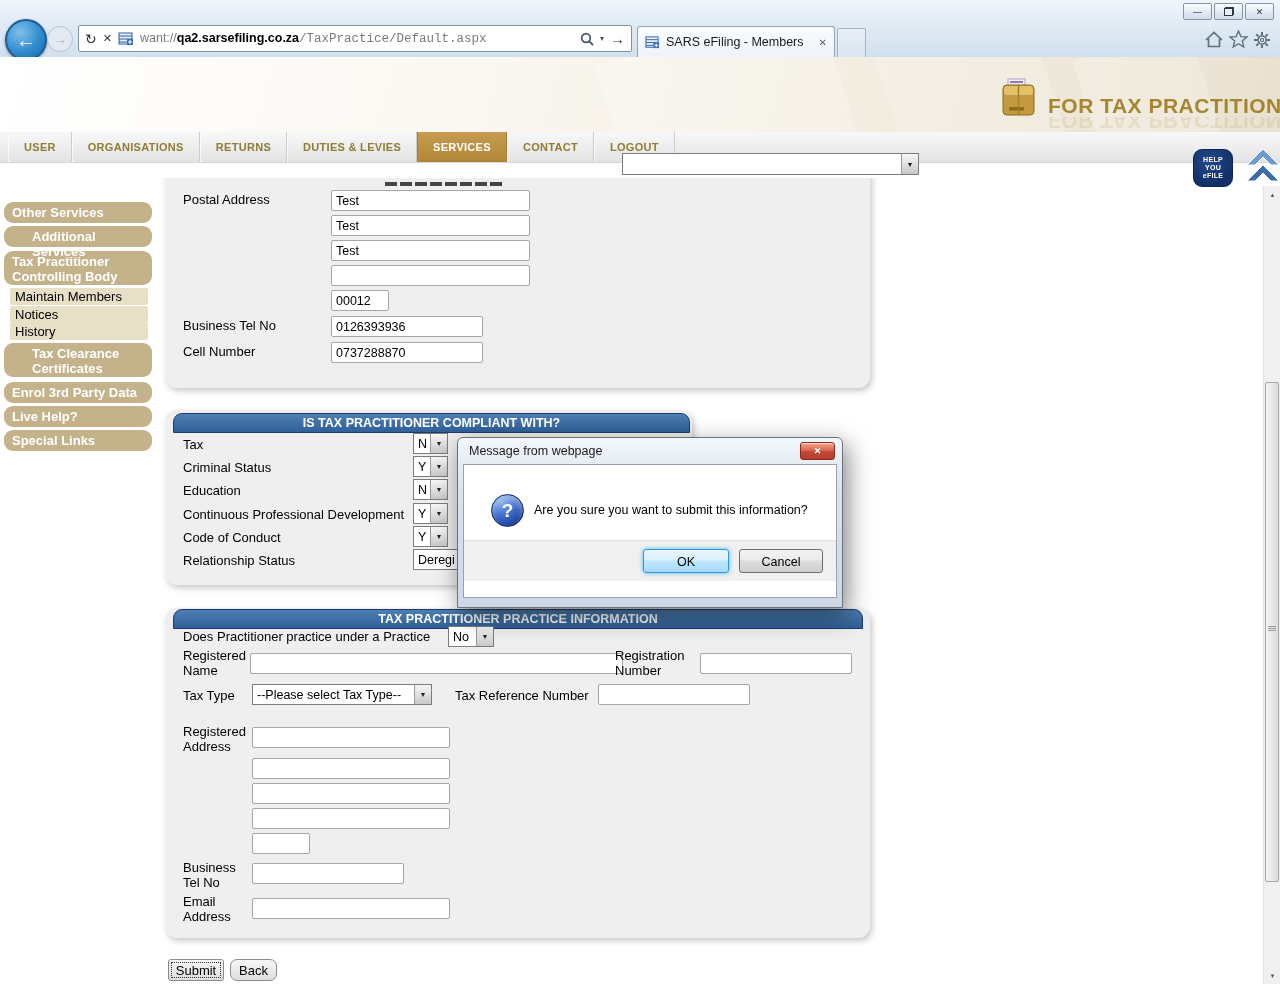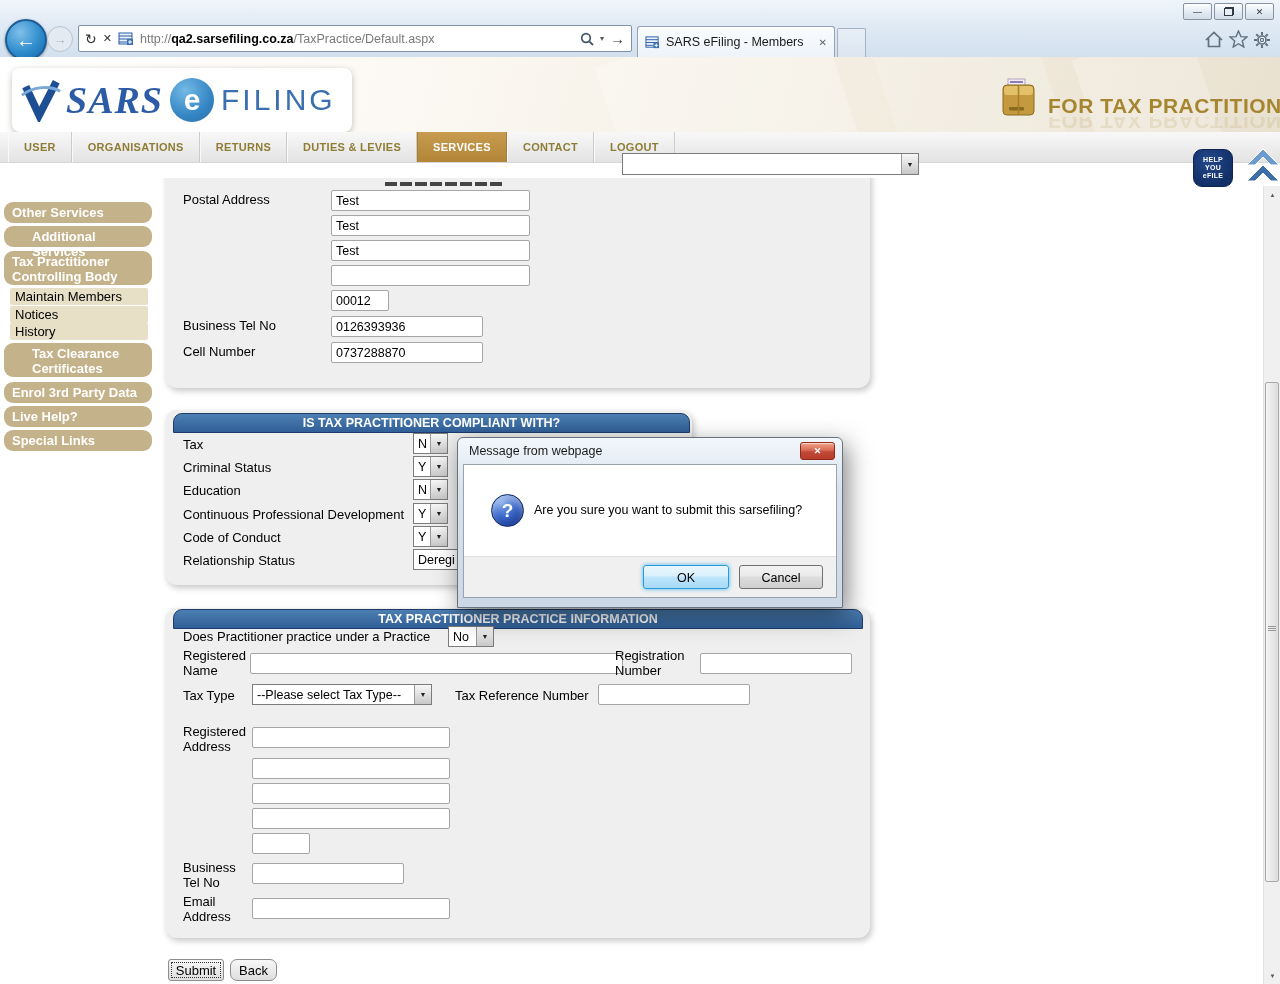--- a/index.html
+++ b/index.html
@@ -76,21 +76,21 @@
     border:1px solid #a8a8a8;border-radius:2px;box-sizing:border-box;}
   .grip{height:1px;background:#9a9a9a;margin:1px 2px;}
 
   
   .dlg{position:absolute;left:457px;top:259px;width:386px;height:171px;z-index:50;
     border:1px solid #69727d;border-radius:6px 6px 0 0;
     background:linear-gradient(#f2f7fb,#d9e3ee 30%,#ccd8e6);
     box-shadow:4px 8px 24px rgba(0,0,0,.5);box-sizing:border-box;}
   .dlg-client{position:absolute;left:5px;top:26px;width:374px;height:134px;background:#fff;
     border:1px solid #98a2ad;box-sizing:border-box;}
-  .dlg-footer{position:absolute;left:0;bottom:0;width:100%;height:41px;background:#f0f0f0;
+  .dlg-footer{position:absolute;left:0;bottom:16px;width:100%;height:41px;background:#f0f0f0;
     border-top:1px solid #dfdfdf;box-sizing:border-box;}
   .dlg-btn{position:absolute;height:24px;border-radius:3px;font-size:12.5px;text-align:center;
     line-height:22px;box-sizing:border-box;}
   .dlg-btn.ok{border:1px solid #2a9bd8;background:linear-gradient(#eaf6fd,#d9f0fc 45%,#bee6fd 50%,#a7d9f5);
     box-shadow:0 0 4px rgba(60,180,240,.95);}
   .dlg-btn.cancel{border:1px solid #707070;background:linear-gradient(#f2f2f2,#ebebeb 45%,#dddddd 50%,#cfcfcf);}
   .qicon{position:absolute;width:33px;height:33px;border-radius:50%;border:1px solid #0f2a66;
     background:radial-gradient(circle at 32% 26%,#7da7e8,#3a67c9 45%,#1c3e96 78%,#14307c);
     color:#fff;font-weight:bold;font-size:19px;display:flex;align-items:center;justify-content:center;
     box-shadow:inset 0 5px 7px rgba(255,255,255,.45);box-sizing:border-box;}
@@ -142,21 +142,21 @@
       <svg width="16" height="16" viewBox="0 0 16 16">
         <rect x="1" y="2" width="13" height="11" fill="#eaf1fa" stroke="#2b5ca5"></rect>
         <line x1="1" y1="5" x2="14" y2="5" stroke="#2b5ca5"></line>
         <line x1="1" y1="8" x2="14" y2="8" stroke="#2b5ca5"></line>
         <line x1="1" y1="11" x2="14" y2="11" stroke="#2b5ca5"></line>
         <rect x="9" y="8" width="6" height="6" fill="#3a6fb0"></rect>
         <line x1="10" y1="11" x2="14" y2="11" stroke="#fff"></line>
           <line x1="12" y1="9" x2="12" y2="13" stroke="#fff"></line>
       </svg>
       <span class="urltxt">
-        <span style="color:#7a7a7a;">http://</span><span style="color:#000;font-weight:bold;">qa2.sarsefiling.co.za</span><span style="color:#7a7a7a;">/TaxPractice/Default.aspx</span>
+        <span style="color:#7a7a7a;">want://</span><span style="color:#000;font-weight:bold;">qa2.sarsefiling.co.za</span><span style="color:#7a7a7a;font-family:Liberation Mono, monospace;">/TaxPractice/Default.aspx</span>
       </span>
       <svg width="14" height="14" viewBox="0 0 14 14">
         <circle cx="6" cy="6" r="4.3" fill="none" stroke="#44566a" stroke-width="1.7"></circle>
         <line x1="9.3" y1="9.3" x2="13" y2="13" stroke="#44566a" stroke-width="1.9"></line>
       </svg>
       <span style="font-size:8px;color:#555;">▾</span>
       <span style="font-size:15px;color:#333;">→</span>
     </div>
 
     <div class="tab">
@@ -194,29 +194,20 @@
       <circle cx="9" cy="9" r="4" fill="#fff" stroke="#5f707f" stroke-width="1.7"></circle>
       <circle cx="9" cy="9" r="1.6" fill="none" stroke="#5f707f" stroke-width="1.3"></circle>
     </svg>
   </div>
 
   <div class="brand">
     <div class="streak" style="left:620px;top:-30px;width:230px;height:200px;opacity:.5;"></div>
     <div class="streak" style="left:900px;top:-40px;width:160px;height:220px;opacity:.35;"></div>
     <div class="streak" style="left:1100px;top:-20px;width:120px;height:200px;opacity:.45;"></div>
 
-    <div class="logo">
-      <svg width="42" height="44" viewBox="0 0 44 44">
-        <path d="M6 8 L20 38 L38 3" fill="none" stroke="#1d4e94" stroke-width="8"></path>
-        <path d="M2 17 C14 7,33 7,42 13" fill="none" stroke="#7aa8d8" stroke-width="3"></path>
-      </svg>
-      <span class="logo-sars">SARS</span>
-      <span class="logo-e">e</span>
-      <span class="logo-filing">FILING</span>
-    </div>
 
     <svg class="abs" style="left:996px;top:18px;" width="46" height="50" viewBox="0 0 46 50">
       <rect x="12" y="4" width="17" height="10" fill="#f2edf6" stroke="#b0a4c0"></rect>
       <line x1="14" y1="7" x2="27" y2="7" stroke="#8f7bb5" stroke-width="2"></line>
       <rect x="7" y="10" width="31" height="30" rx="4" fill="#c59a3f" stroke="#8a6a1e"></rect>
       <rect x="8" y="11" width="29" height="9" rx="3" fill="#e3c06a"></rect>
       <rect x="13" y="32" width="15" height="3.5" rx="1" fill="#8a6a1e"></rect>
       <line x1="22.5" y1="10" x2="22.5" y2="40" stroke="#a37f28" stroke-width="1.5"></line>
     </svg>
     <div class="abs banner-txt" style="left:1048px;top:37px;">FOR TAX PRACTITIONERS</div>
@@ -365,21 +356,21 @@
         </div>
     </div>
 
     <div class="dlg">
       <div class="abs" style="left:11px;top:6px;font-size:12.5px;color:#1b1b1b;">Message from webpage</div>
       <div class="dlg-close">
         <span>✕</span>
       </div>
       <div class="dlg-client">
         <div class="qicon" style="left:27px;top:29px;">?</div>
-        <div class="abs" style="left:70px;top:38px;font-size:12.5px;color:#000;">Are you sure you want to submit this sarsefiling?</div>
+        <div class="abs" style="left:70px;top:38px;font-size:12.5px;color:#000;">Are you sure you want to submit this information?</div>
         <div class="dlg-footer">
           <button class="dlg-btn ok" style="left:179px;top:8px;width:86px;">OK</button>
           <button class="dlg-btn cancel" style="left:275px;top:8px;width:84px;">Cancel</button>
         </div>
       </div>
     </div>
 
   </div>
 </div>
 

